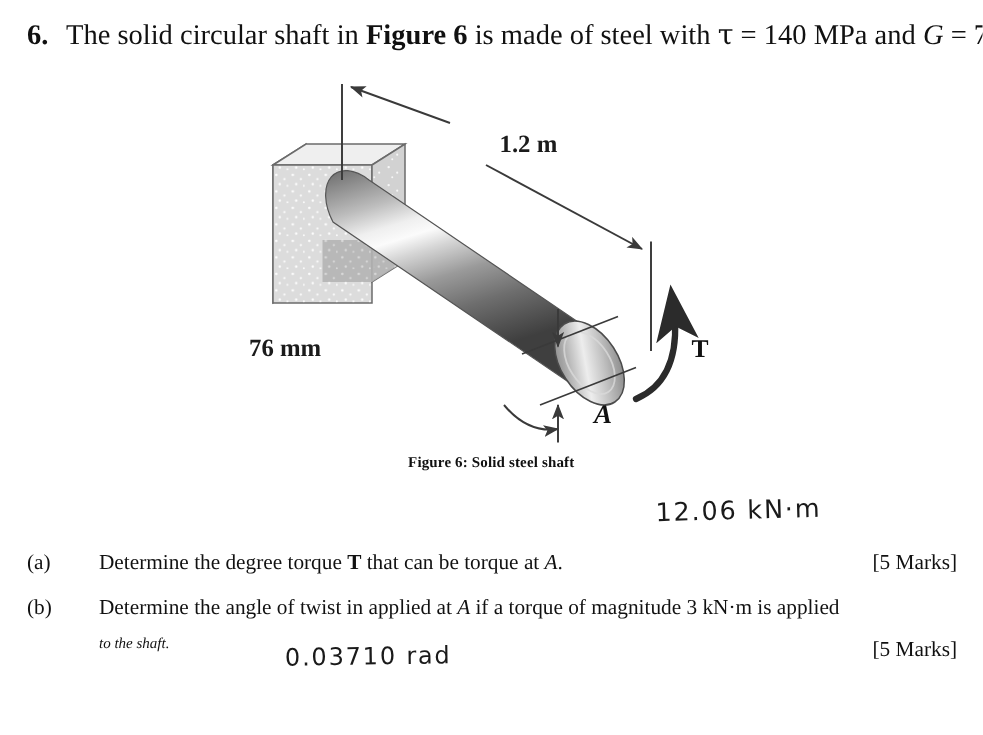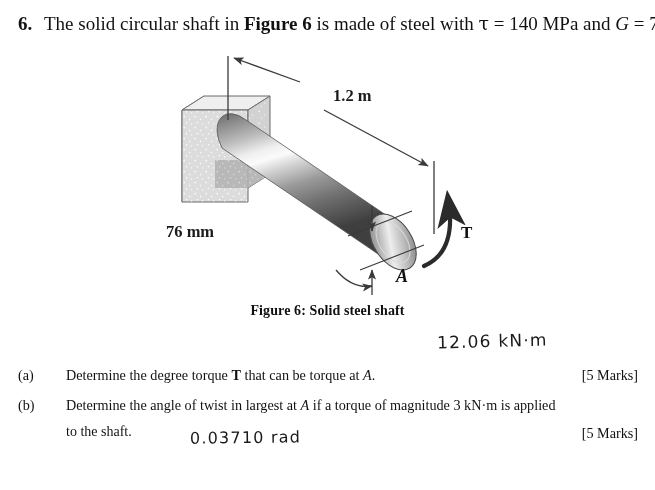--- a/index.html
+++ b/index.html
@@ -44,21 +44,21 @@
     height: 255px;
   }
   .figure svg { display: block; }
 
   .figcap {
     position: absolute;
     left: 0;
     top: 303px;
     width: 655px;
     text-align: center;
-    font-size: 14px;
+    font-size: 10px;
     font-weight: bold;
     letter-spacing: .1px;
   }
 
   
   .qrow {
     position: absolute;
     left: 18px;
     width: 620px;
     font-size: 14.2px;
@@ -82,22 +82,23 @@
     top: 0;
     font-weight: normal;
     white-space: nowrap;
   }
   #qa { top: 366px; }
   #qb { top: 396px; }
   #qb-cont {
     position: absolute;
     left: 66px;
     top: 424px;
-    font-size: 14px;
-    white-space: nowrap;
+    font-size: 10px;
+    white-space: nowrap;
+    font-style: italic;
   }
 
   
   .hand {
     position: absolute;
     font-family: "DejaVu Sans", sans-serif;
     font-size: 17px;
     color: #1a1a1a;
     letter-spacing: 1.2px;
     white-space: nowrap;
@@ -233,21 +234,21 @@
 <div class="qrow" id="qa">
   <span class="qlabel">(a)</span>
   <span class="qtext"><span>Determine the degree torque </span><span class="bold">T</span><span> that can be torque at </span><span class="ital">A</span><span>.</span></span>
   <span class="marks">[5 Marks]</span>
 </div>
 
 <div class="hand" id="hand-a">12.06 kN·m</div>
 
 <div class="qrow" id="qb">
   <span class="qlabel">(b)</span>
-  <span class="qtext"><span>Determine the angle of twist in largest at </span><span class="ital">A</span><span> if a torque of magnitude 3 kN·m is applied</span></span>
+  <span class="qtext"><span>Determine the angle of twist in applied at </span><span class="ital">A</span><span> if a torque of magnitude 3 kN·m is applied</span></span>
 </div>
 
 <div id="qb-cont">to the shaft.</div>
 
 <div class="qrow" style="top:424px;">
   <span class="marks">[5 Marks]</span>
 </div>
 
 <div class="hand" id="hand-b">0.03710 rad</div>
 

